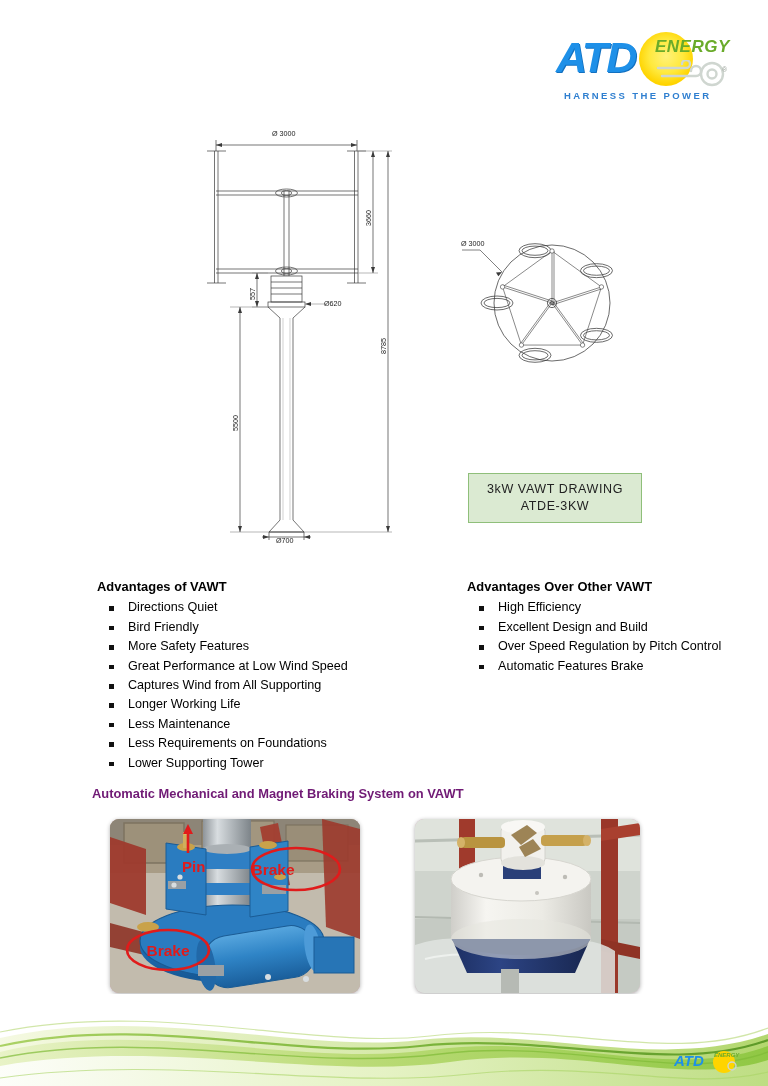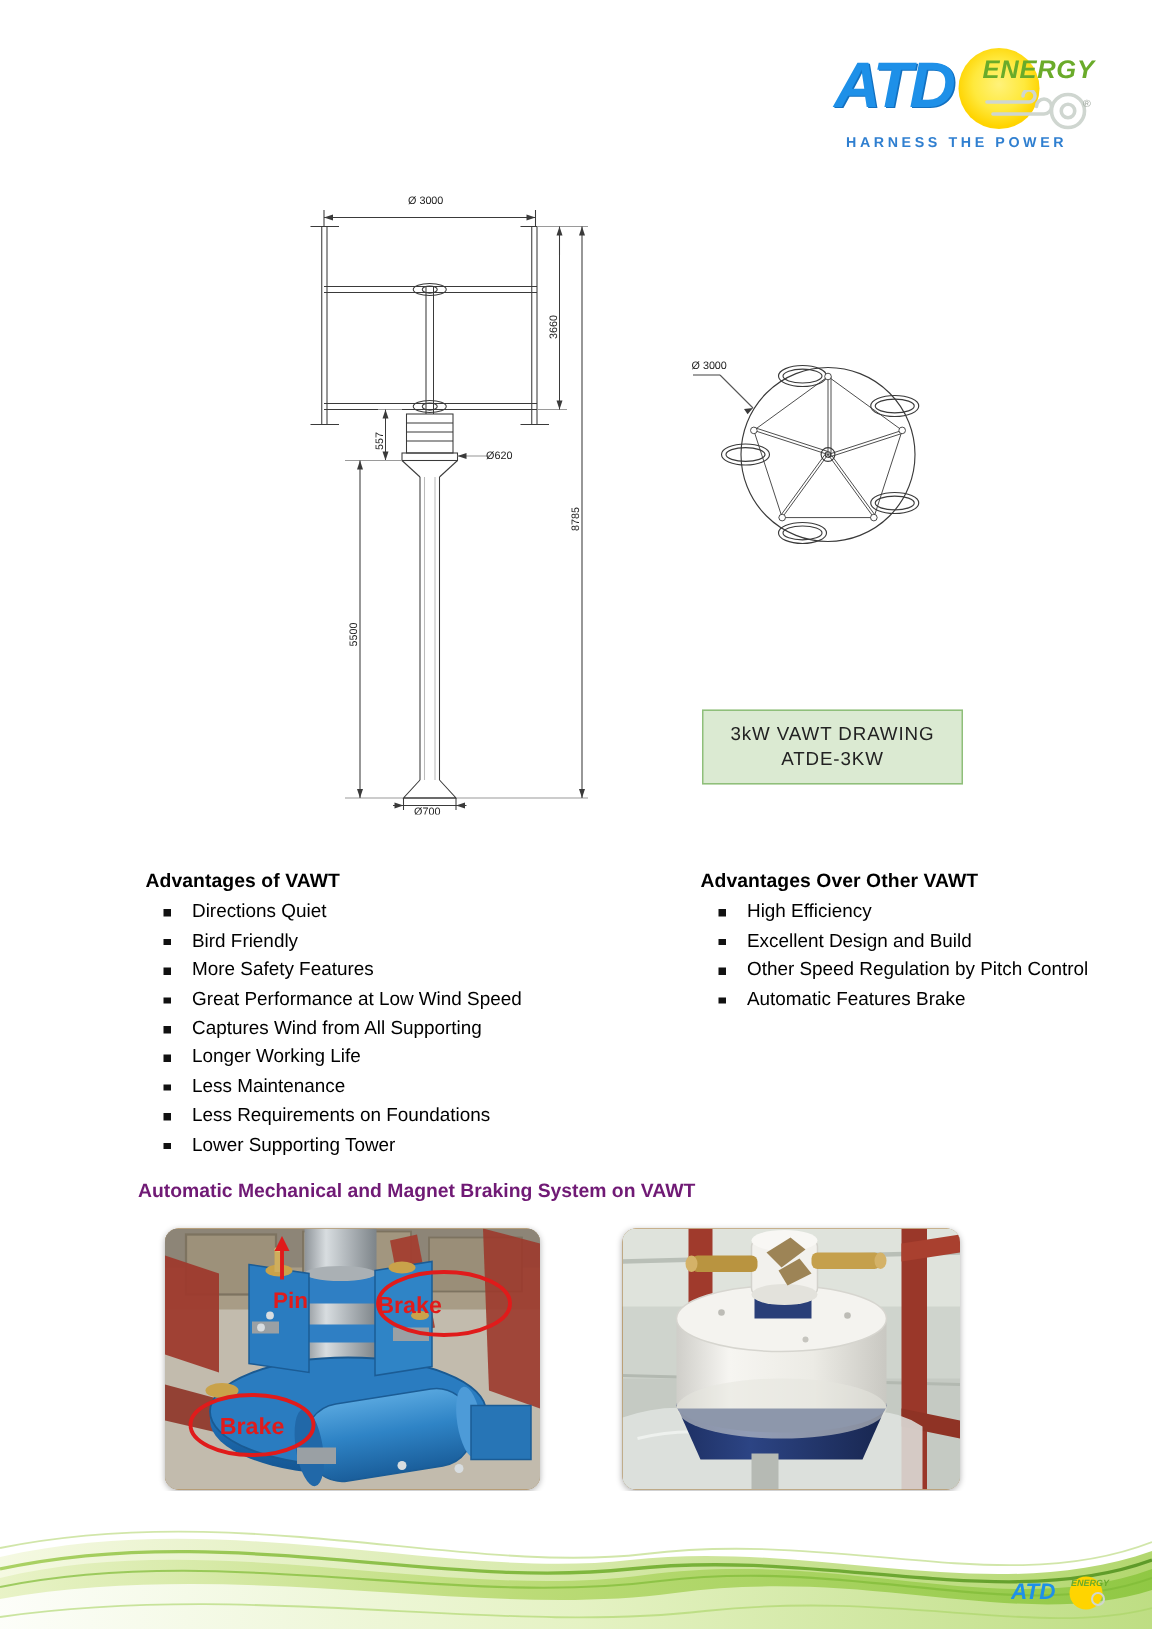--- a/index.html
+++ b/index.html
@@ -41,21 +41,21 @@
   .adv ul{margin:0;padding:0;list-style:none;}
   .adv li{position:relative;padding-left:31px;white-space:nowrap;}
   .adv li:before{content:"";position:absolute;left:12px;top:8px;width:4.5px;height:4.5px;background:#111;}
   #adv-left{left:97px;top:577px;}
   #adv-right{left:420px;top:577px;margin-left:47px;}
 
   
   .brkhead{position:absolute;left:92px;top:786px;font-size:12.9px;font-weight:bold;color:#701a75;}
 
   
-  .photo{position:absolute;border-radius:9px;overflow:hidden;background:#a16207;
+  .photo{position:absolute;border-radius:9px;overflow:hidden;background:#f9a8d4;
     box-shadow:0 1px 4px rgba(0,0,0,.32);}
   #photo-brake{left:110px;top:819px;width:250px;height:174px;}
   #photo-generator{left:415px;top:819px;width:225px;height:174px;}
   .photo svg{display:block;}
   .ann{fill:none;stroke:#e01b1b;stroke-width:2.6;}
   .anntxt{fill:#e01b1b;font-family:"Liberation Sans",sans-serif;font-weight:bold;}
 
   
   .footer{position:absolute;left:0;bottom:0;width:768px;height:92px;}
   .flogo{position:absolute;right:22px;bottom:12px;width:72px;height:26px;}
@@ -264,21 +264,21 @@
       <li>Less Requirements on Foundations</li>
       <li>Lower Supporting Tower</li>
     </ul>
   </div>
 
   <div class="adv" id="adv-right">
     <h3>Advantages Over Other VAWT</h3>
     <ul>
       <li>High Efficiency</li>
       <li>Excellent Design and Build</li>
-      <li>Other Speed Regulation by Pitch Control</li>
+      <li>Over Speed Regulation by Pitch Control</li>
       <li>Automatic Features Brake</li>
     </ul>
   </div>
 
   <div class="brkhead">Automatic Mechanical and Magnet Braking System on VAWT</div>
 
   <div class="photo" id="photo-brake">
     <svg width="250" height="174" viewBox="0 0 250 174">
       <defs>
         <linearGradient id="shaftG" x1="0" y1="0" x2="1" y2="0">

